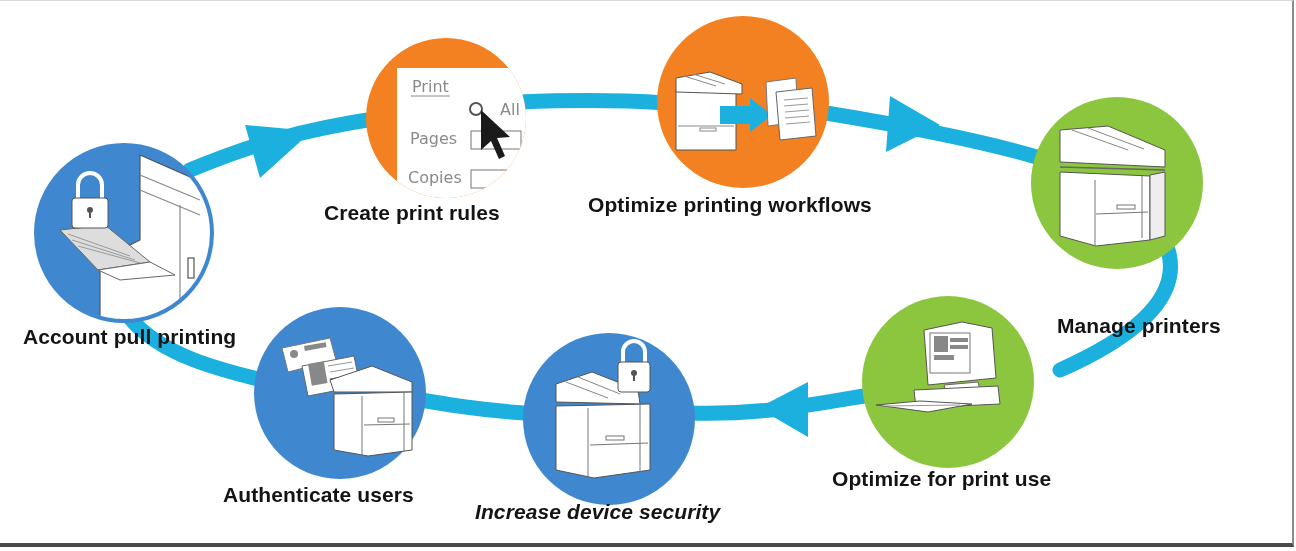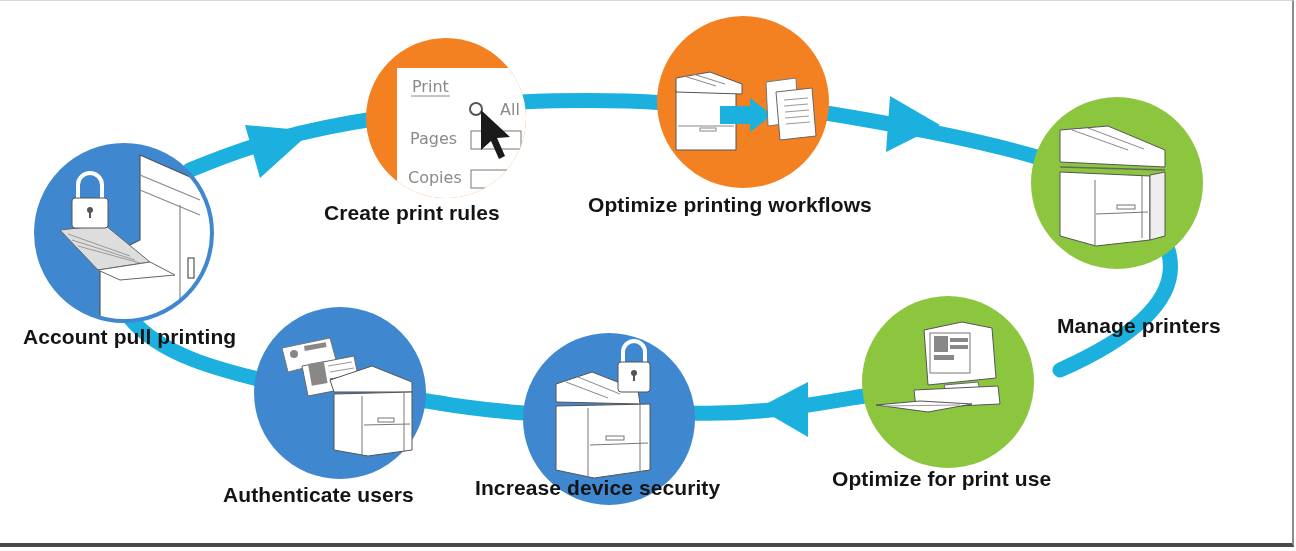--- a/index.html
+++ b/index.html
@@ -163,14 +163,14 @@
       <rect x="378" y="418" width="16" height="4" fill="none" stroke="#777"></rect>
     </g>
   </g>
 </svg>
 
 <div class="label" style="left:23px; top:325px;">Account pull printing</div>
 <div class="label" style="left:324px; top:201px;">Create print rules</div>
 <div class="label" style="left:588px; top:193px;">Optimize printing workflows</div>
 <div class="label" style="left:1057px; top:277px;margin-top:37px;">Manage printers</div>
 <div class="label" style="left:832px; top:467px;">Optimize for print use</div>
-<div class="label" style="left:475px; top:476px;">Increase device security</div>
+<div class="label" style="left:475px; top:500px;font-style:italic;">Increase device security</div>
 <div class="label" style="left:223px; top:483px;">Authenticate users</div>
 
 </body></html>

